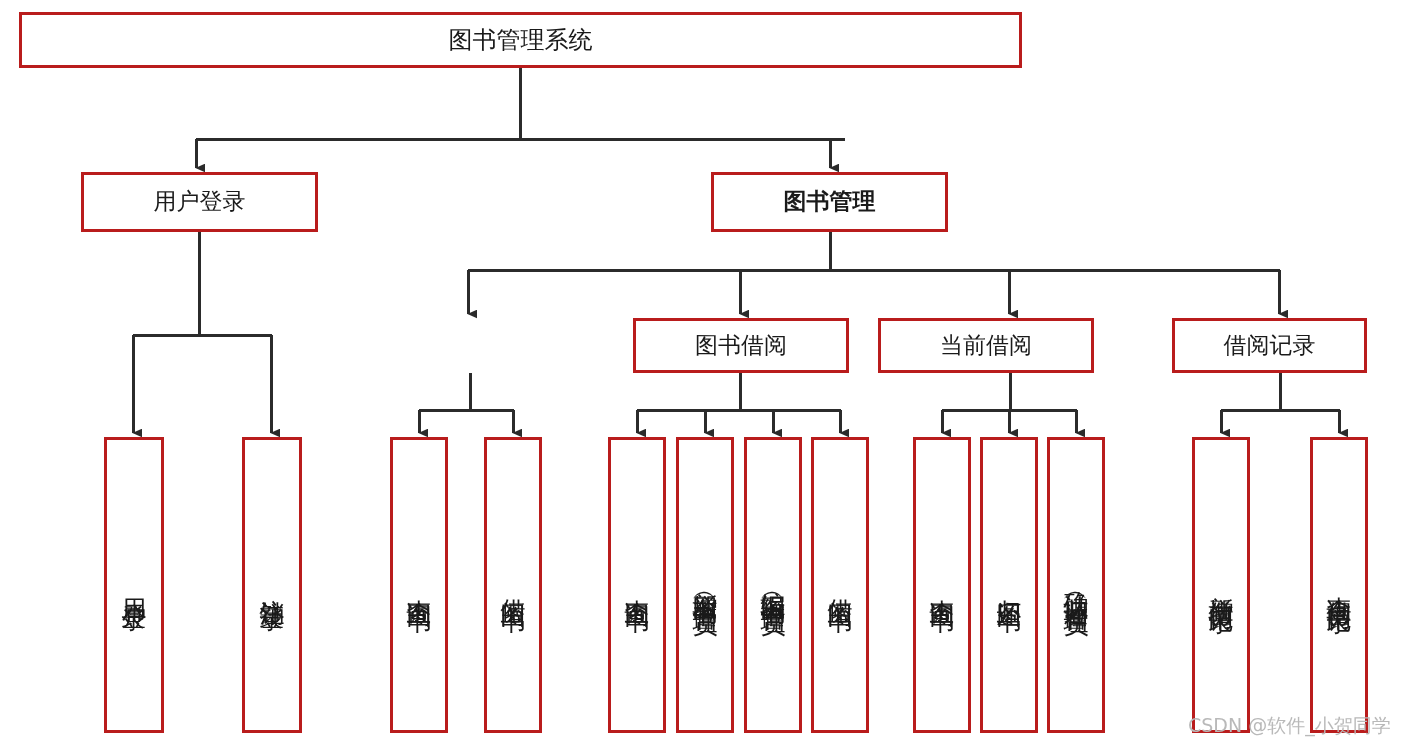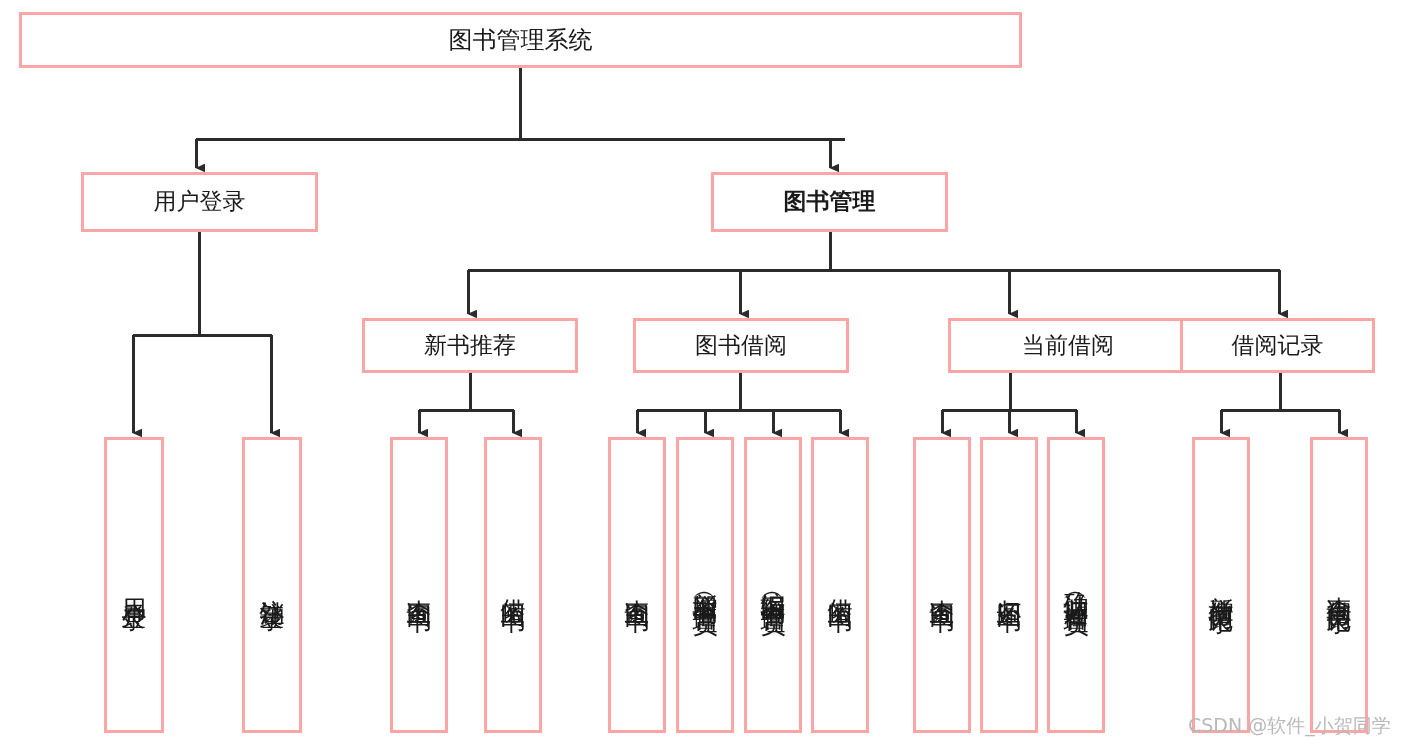--- a/index.html
+++ b/index.html
@@ -25,21 +25,21 @@
     left: 0;
     top: 0;
     width: 1405px;
     height: 747px;
     pointer-events: none;
   }
   .node {
     position: absolute;
     box-sizing: border-box;
     background: #ffffff;
-    border: 3px solid #fca5a5;
+    border: 3px solid #b91c1c;
     display: flex;
     align-items: center;
     justify-content: center;
     overflow: hidden;
   }
   .node .label {
     color: #1a1a1a;
     line-height: 1.12;
     white-space: nowrap;
     text-align: center;
@@ -132,33 +132,30 @@
   </div>
 
   <div class="node horizontal" style="left:81px; top:172px; width:237px; height:60px;">
     <span class="label">用户登录</span>
   </div>
 
   <div class="node horizontal" style="left:711px; top:172px; width:237px; height:60px;font-weight:bold;">
     <span class="label">图书管理</span>
   </div>
 
-  <div class="node horizontal" style="left:362px; top:318px; width:216px; height:55px;">
-    <span class="label">新书推荐</span>
-  </div>
 
   <div class="node horizontal" style="left:633px; top:318px; width:216px; height:55px;justify-content:center;">
     <span class="label">图书借阅</span>
   </div>
 
-  <div class="node horizontal" style="left:948px; top:318px; width:240px; height:55px;">
+  <div class="node horizontal" style="left:878px; top:318px; width:216px; height:55px;">
     <span class="label">当前借阅</span>
   </div>
 
-  <div class="node horizontal" style="left:1172px; top:318px; width:195px; height:55px;margin-left:8px;">
+  <div class="node horizontal" style="left:1172px; top:318px; width:195px; height:55px;">
     <span class="label">借阅记录</span>
   </div>
 
   <div class="node vertical" style="left:104px; top:437px; width:60px; height:296px;">
     <span class="label">用户登录</span>
   </div>
 
   <div class="node vertical" style="left:242px; top:437px; width:60px; height:296px;">
     <span class="label">注销登录</span>
   </div>

